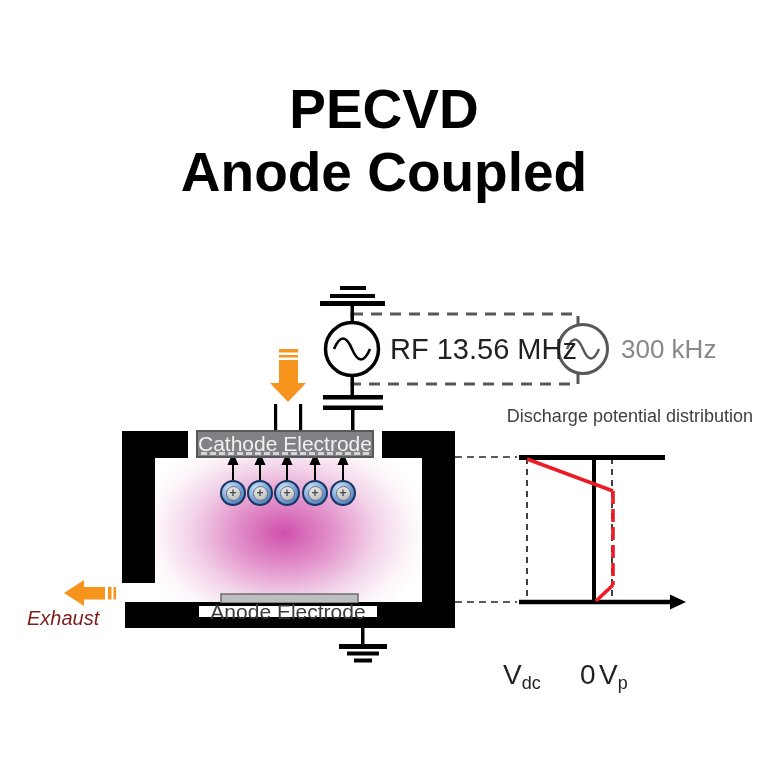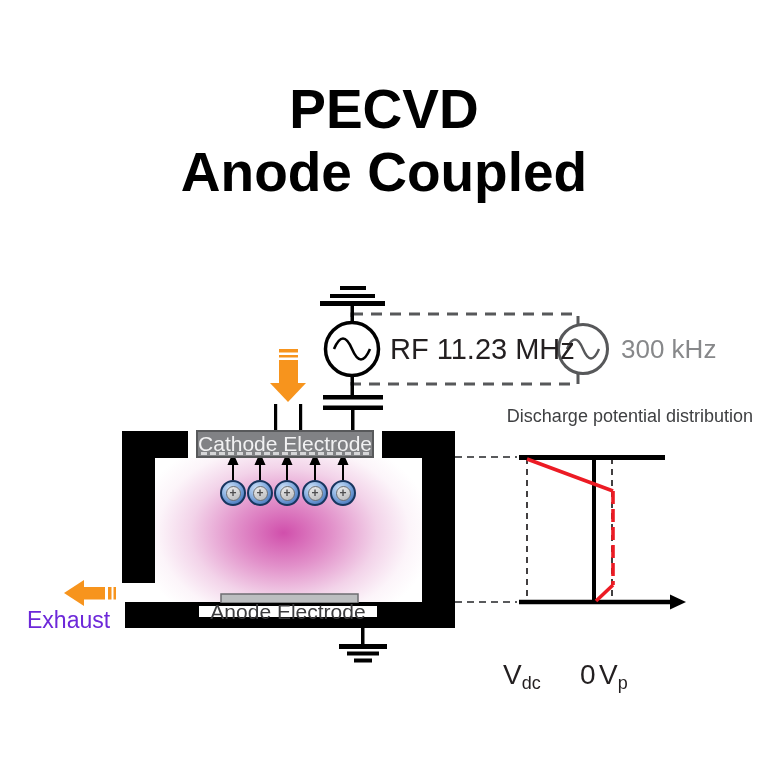--- a/index.html
+++ b/index.html
@@ -11,23 +11,23 @@
   
   .title{top:78px;left:0;width:768px;text-align:center;
     font-size:55px;font-weight:bold;line-height:63px;color:#000;letter-spacing:0px;}
   
   .rf-label{left:390px;top:329px;height:40px;display:flex;align-items:center;
     font-size:29px;color:#231f20;white-space:nowrap;}
   .lf-label{left:621px;top:329px;height:40px;display:flex;align-items:center;
     font-size:26px;color:#87888a;white-space:nowrap;}
   
   .gas-label{left:124px;top:352px;width:145px;text-align:right;font-size:24px;color:#231f20;white-space:nowrap;}
-  .exhaust-label{left:27px;top:607px;font-size:23px;color:#6d28d9;white-space:nowrap;}
+  .exhaust-label{left:27px;top:607px;font-size:20px;color:#7f1d1d;white-space:nowrap;font-style:italic;}
   .cathode{left:196px;top:430px;width:178px;height:28px;background:#818285;
-    border:2px solid #58595b;box-sizing:border-box;display:flex;align-items:center;justify-content:flex-end;padding-left:48px;}
+    border:2px solid #58595b;box-sizing:border-box;display:flex;align-items:center;justify-content:flex-start;}
   .cathode-inner{position:absolute;left:3px;right:3px;bottom:1px;border-bottom:3px dashed #d6d6d8;height:0;}
   .cathode span{font-size:21px;color:#f1f1f2;white-space:nowrap;position:relative;}
   .anode{left:196px;top:603px;width:184px;height:17px;background:#fff;border:3px solid #000;
     box-sizing:border-box;display:flex;align-items:center;justify-content:center;}
   .anode span{font-size:21px;color:#3c3c3e;white-space:nowrap;}
   
   .plasma{left:155px;top:458px;width:268px;height:144px;
     background:radial-gradient(ellipse 150px 105px at 48% 52%,
       rgba(198,40,153,0.82) 0%,
       rgba(206,70,166,0.60) 32%,
@@ -155,21 +155,21 @@
       <line x1="519" y1="602" x2="672" y2="602" stroke="#000" stroke-width="4.5"></line>
       <polygon points="670,594.5 686,602 670,609.5" fill="#000"></polygon>
       <g stroke="#EC1B24" stroke-width="3.6" fill="none">
         <path d="M 527 459 L 613 491"></path>
         <path d="M 613 491 L 613 585" stroke-dasharray="13 5"></path>
         <path d="M 613 585 L 596 601"></path>
       </g>
     </g>
   </svg>
 
-  <div class="abs rf-label">RF 11.23 MHz</div>
+  <div class="abs rf-label">RF 13.56 MHz</div>
   <div class="abs lf-label">300 kHz</div>
 
   <div class="abs exhaust-label">Exhaust</div>
 
   <div class="abs cathode">
     <div class="cathode-inner"></div>
     <span>Cathode Electrode</span>
   </div>
   <div class="abs anode">
     <span>Anode Electrode</span>

